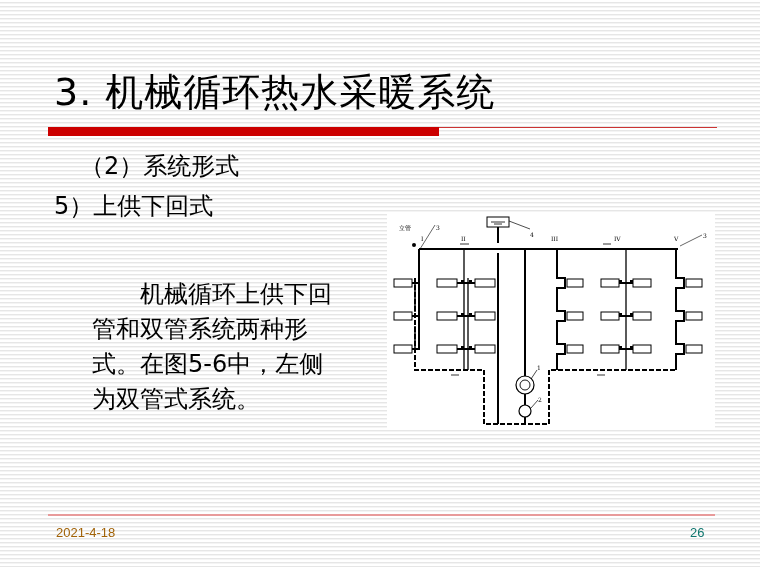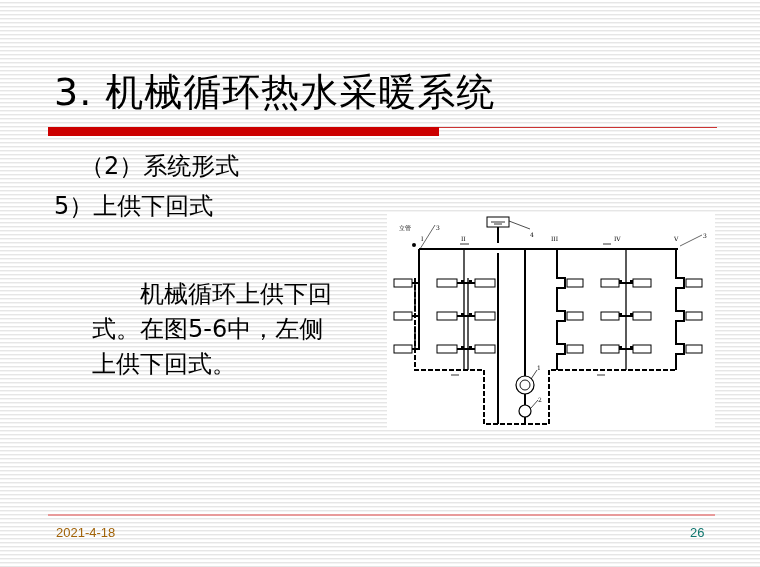--- a/index.html
+++ b/index.html
@@ -58,22 +58,23 @@
 
 <div class="title">3. 机械循环热水采暖系统</div>
 <div class="title-bar-thick"></div>
 <div class="title-bar-thin"></div>
 
 <div class="sub1">（2）系统形式</div>
 <div class="sub2">5）上供下回式</div>
 
 <div class="para">
   <div><span class="indent"></span><span>机械循环上供下回</span></div>
+  <div>管和双管系统两种形</div>
   <div>式。在图5-6中，左侧</div>
-  <div>上供下回式。</div>
+  <div>为双管式系统。</div>
 </div>
 
 <div class="diagram">
   <svg width="328" height="217" viewBox="0 0 328 217" xmlns="http://www.w3.org/2000/svg">
     <g stroke="#000" fill="none">
 
       <line x1="32" y1="36" x2="291" y2="36" stroke-width="2.2"></line>
 
       <rect x="100" y="4" width="22" height="10" stroke-width="1"></rect>
       <line x1="104" y1="9" x2="118" y2="9" stroke-width="0.8"></line>

